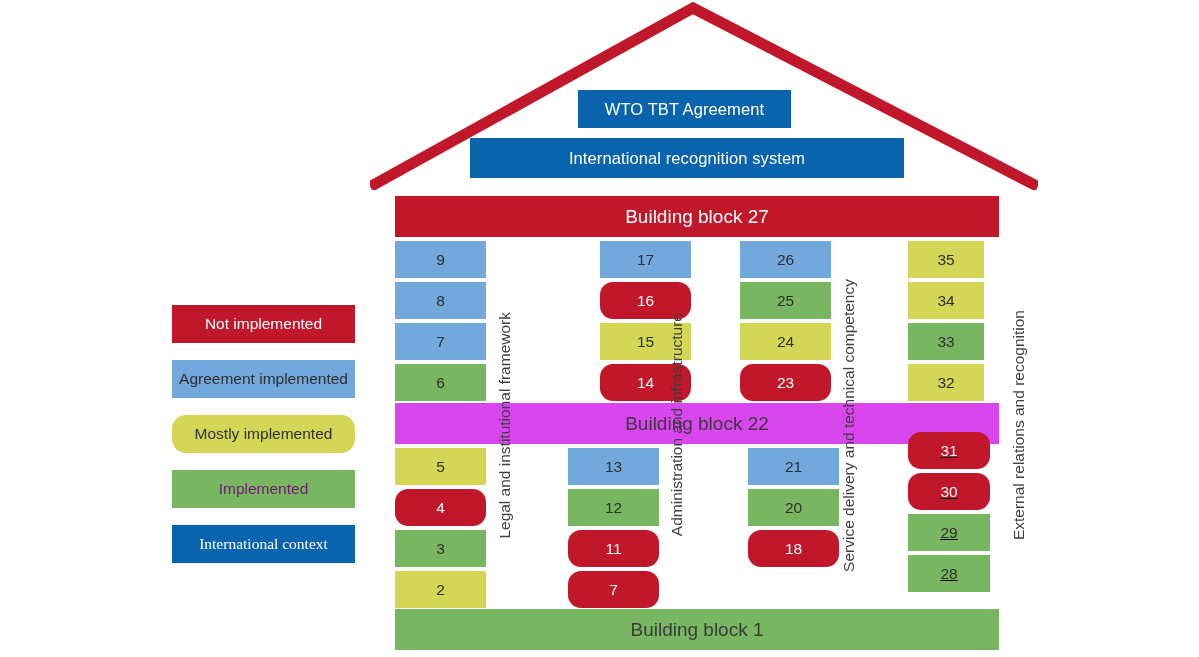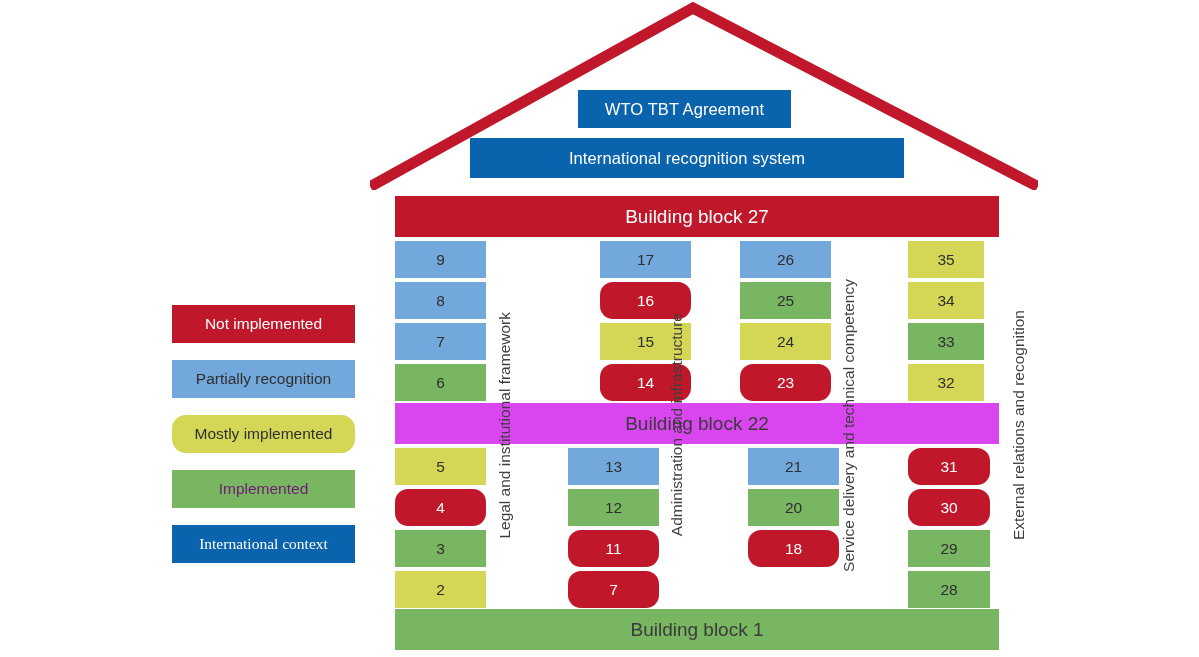--- a/index.html
+++ b/index.html
@@ -120,21 +120,21 @@
       <div class="cell c-blue">13</div>
       <div class="cell c-green">12</div>
       <div class="cell c-red">11</div>
       <div class="cell c-red">7</div>
     </div>
   <div class="col" style="left:740px;top:448px;padding-left:8px;">
       <div class="cell c-blue">21</div>
       <div class="cell c-green">20</div>
       <div class="cell c-red">18</div>
     </div>
-  <div class="col" style="left:908px;top:448px;width:82px;">
+  <div class="col" style="left:908px;top:432px;width:82px;text-decoration:underline;">
       <div class="cell c-red">31</div>
       <div class="cell c-red">30</div>
       <div class="cell c-green">29</div>
       <div class="cell c-green">28</div>
     </div>
 
   <div class="vlabel" id="vl1">
     <span>Legal and institutional framework</span>
   </div>
   <div class="vlabel" id="vl2">
@@ -145,21 +145,21 @@
   </div>
   <div class="vlabel" id="vl4">
     <span>External relations and recognition</span>
   </div>
 
   <div id="legend">
       <div class="lg lg-red">
         <span>Not implemented</span>
       </div>
       <div class="lg lg-blue">
-        <span>Partially recognition</span>
+        <span>Agreement implemented</span>
       </div>
       <div class="lg lg-yellow">
         <span>Mostly implemented</span>
       </div>
       <div class="lg lg-green">
         <span>Implemented</span>
       </div>
       <div class="lg lg-intl">
         <span>International context</span>
       </div>

